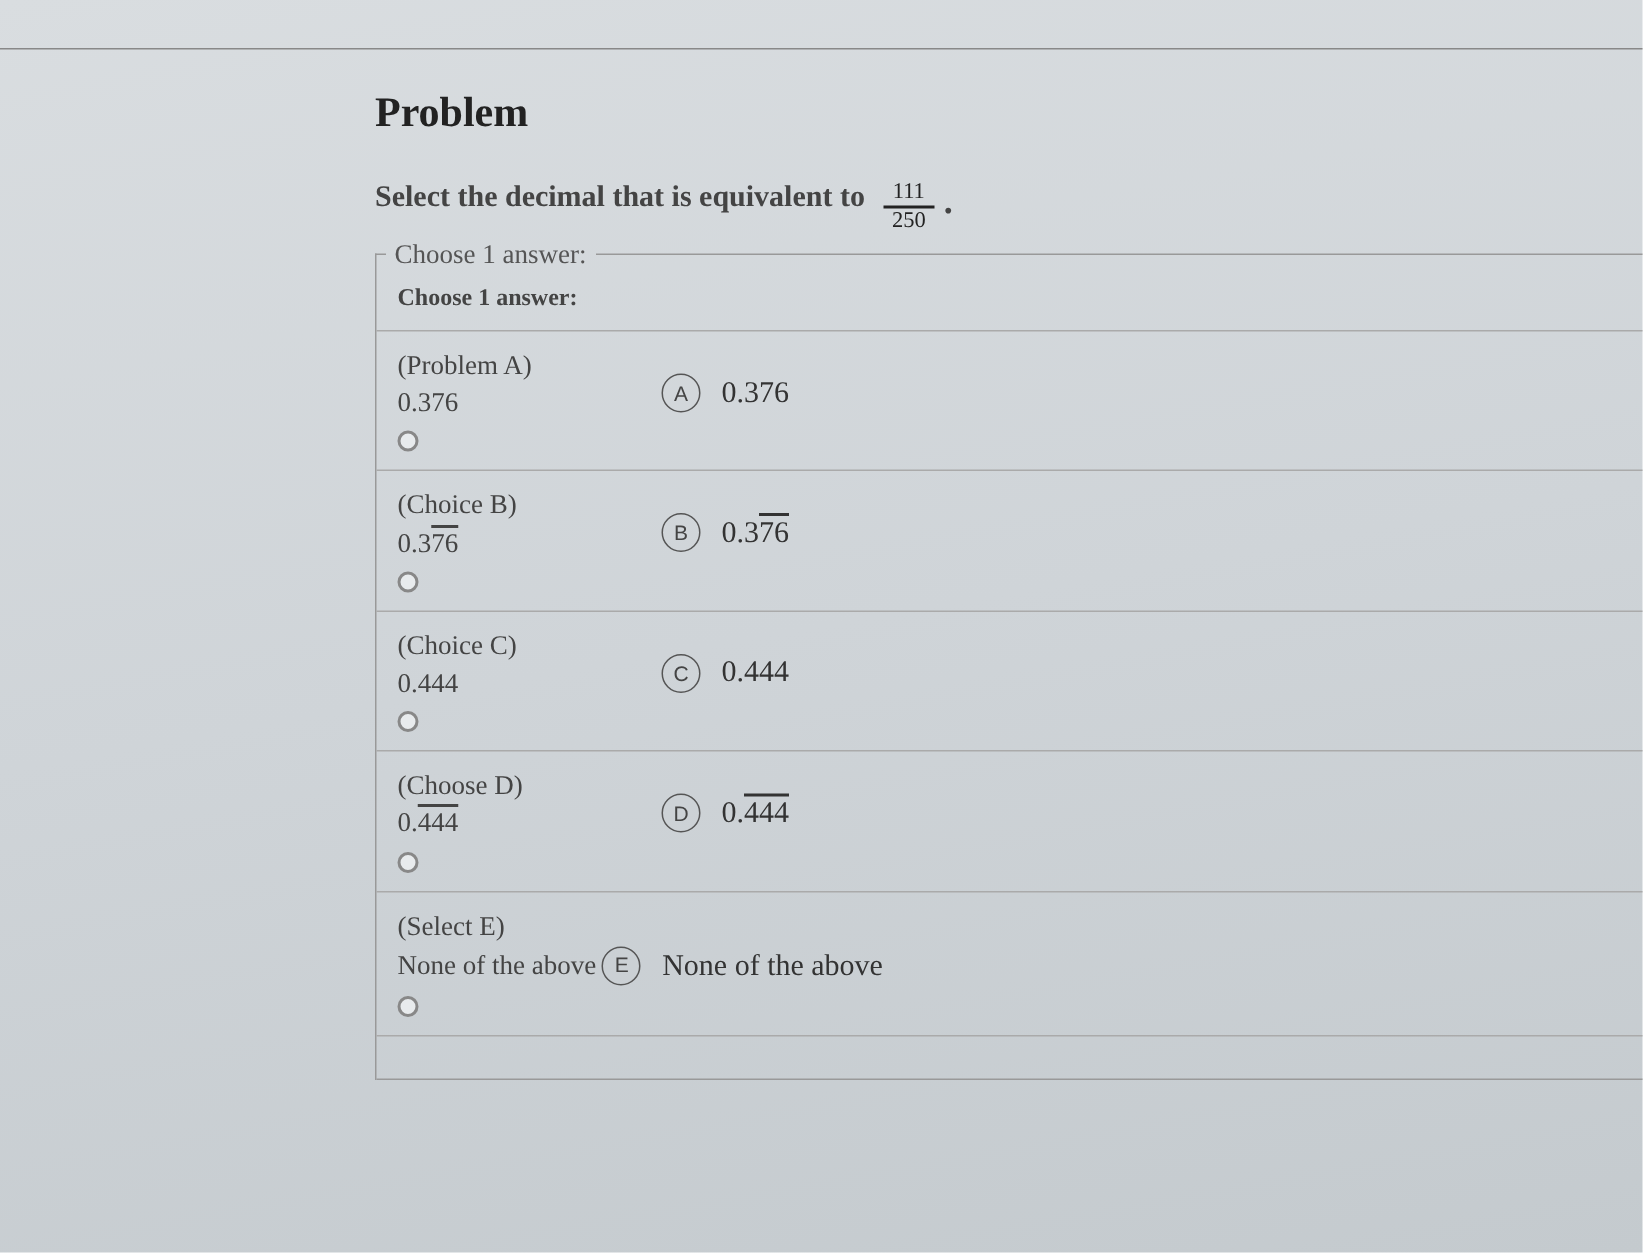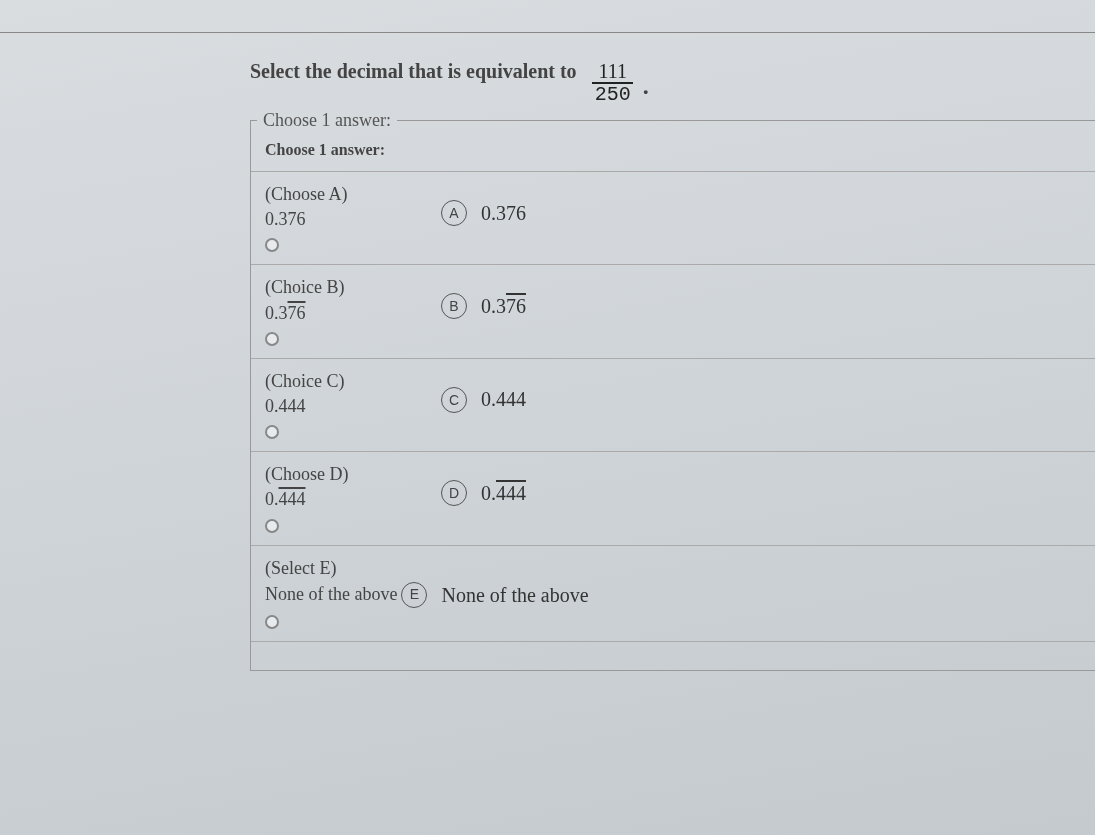--- a/index.html
+++ b/index.html
@@ -40,27 +40,27 @@
     align-items: flex-start;
     gap: 6px;
     margin-bottom: 4px;
   }
   .fraction {
     display: inline-flex;
     flex-direction: column;
     align-items: center;
     font-weight: normal;
     color: #222;
-    font-size: 20px;
+    font-size: 15px;
     line-height: 1.1;
     margin-left: 6px;
     vertical-align: middle;
   }
   .fraction .num { border-bottom: 2px solid #222; padding: 0 6px; }
-  .fraction .den { padding: 0 6px; font-family: Liberation Mono, monospace; }
+  .fraction .den { padding: 0 6px; }
   .period { font-size: 24px; align-self: flex-end; margin-bottom: 6px; }
 
   fieldset.choices {
     border: 1px solid #999;
     border-right: none;
     border-bottom: none;
     margin-top: 2px;
     padding: 0;
   }
   fieldset.choices legend {
@@ -132,37 +132,38 @@
     margin-top: 28px;
   }
 </style>
 </head>
 <body>
 
 <div class="top-line"></div>
 
 <div class="content">
 
+  <div class="problem-heading">Problem</div>
 
   <div class="prompt">
     <span>Select the decimal that is equivalent to</span>
     <span class="fraction">
       <span class="num">111</span>
       <span class="den">250</span>
     </span>
     <span class="period">.</span>
   </div>
 
   <fieldset class="choices">
     <legend>Choose 1 answer:</legend>
     <div class="inner-instr">Choose 1 answer:</div>
 
     <div class="choice-row">
       <div class="meta">
-        <span class="choice-label">(Choose A)</span>
+        <span class="choice-label">(Problem A)</span>
         <span class="choice-val">0.376</span>
         <span class="radio"></span>
       </div>
       <div class="answer-part">
         <span class="letter-badge">A</span>
         <span>0.376</span>
       </div>
     </div>
 
     <div class="choice-row">

